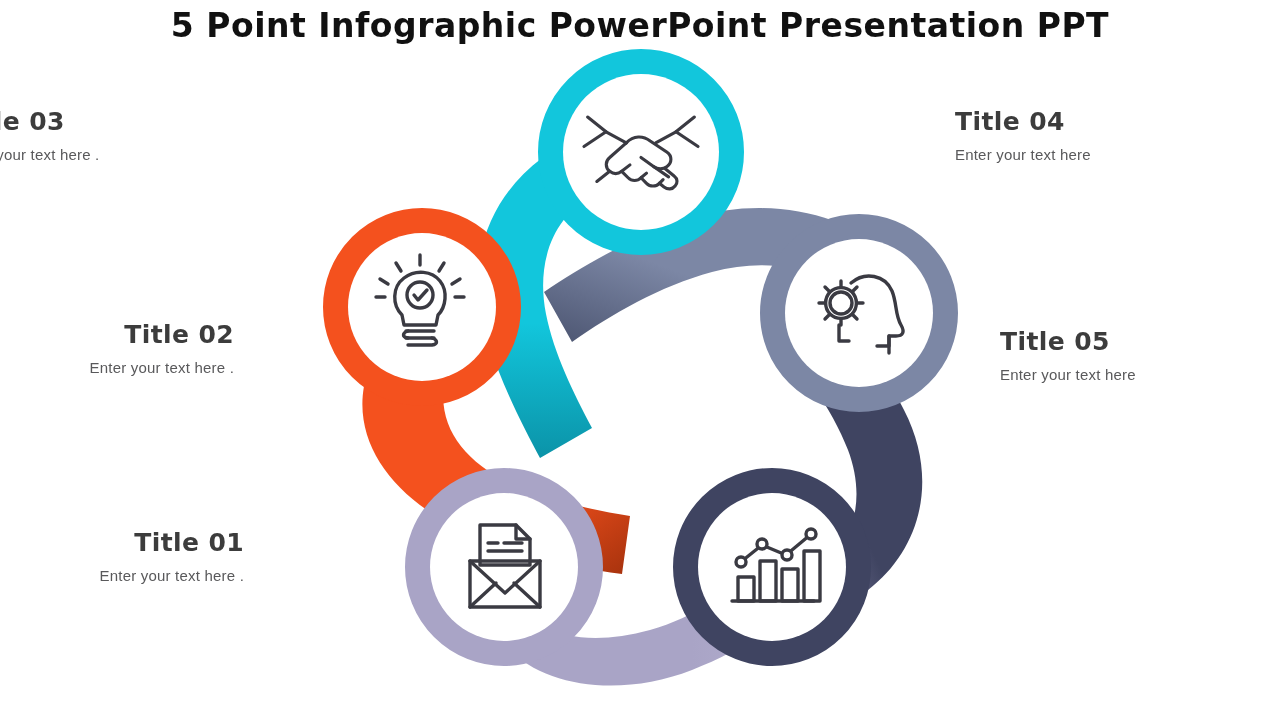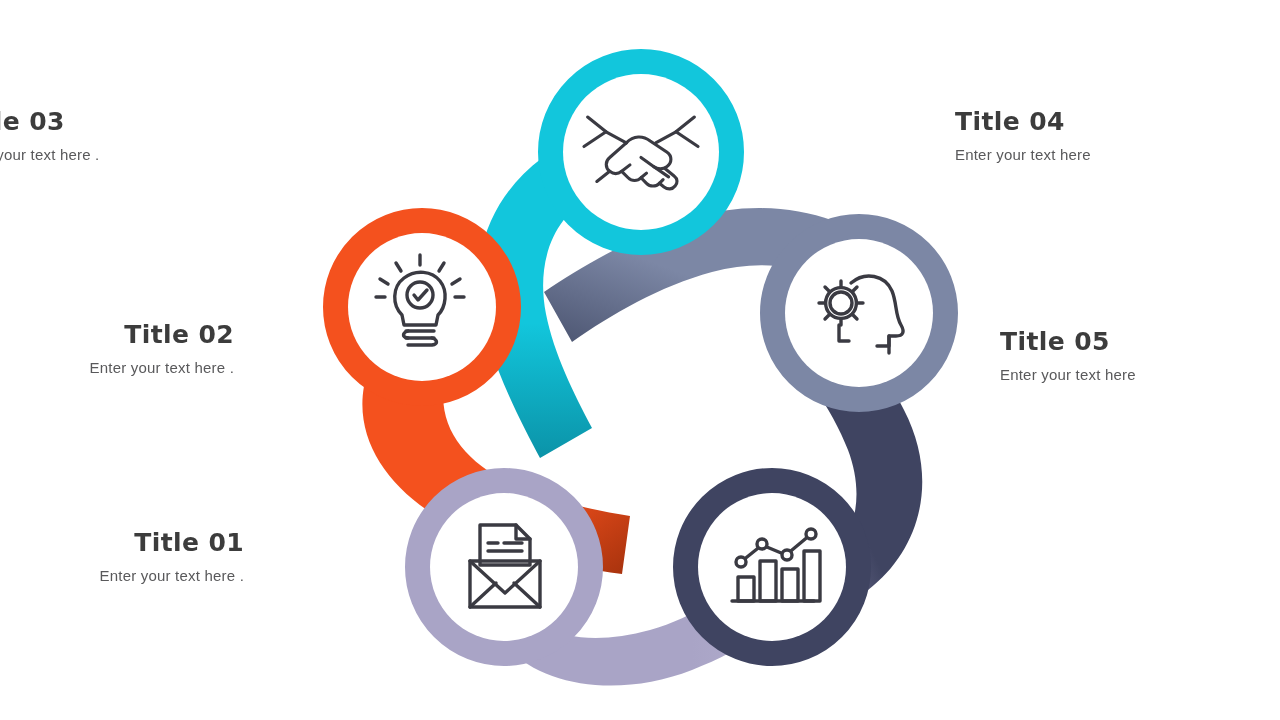--- a/index.html
+++ b/index.html
@@ -87,20 +87,21 @@
     stroke-width: 3.4;
     stroke-linecap: round;
     stroke-linejoin: round;
   }
 </style>
 </head>
 <body>
 
 <div class="slide">
 
+  <div class="slide-title">5 Point Infographic PowerPoint Presentation PPT</div>
 
   <div class="label-block align-left pos-t03">
     <div class="lbl-title">Title  03</div>
     <div class="lbl-sub">Enter your text here  .</div>
   </div>
 
   <div class="label-block align-left pos-t04">
     <div class="lbl-title">Title  04</div>
     <div class="lbl-sub">Enter your text here</div>
   </div>

